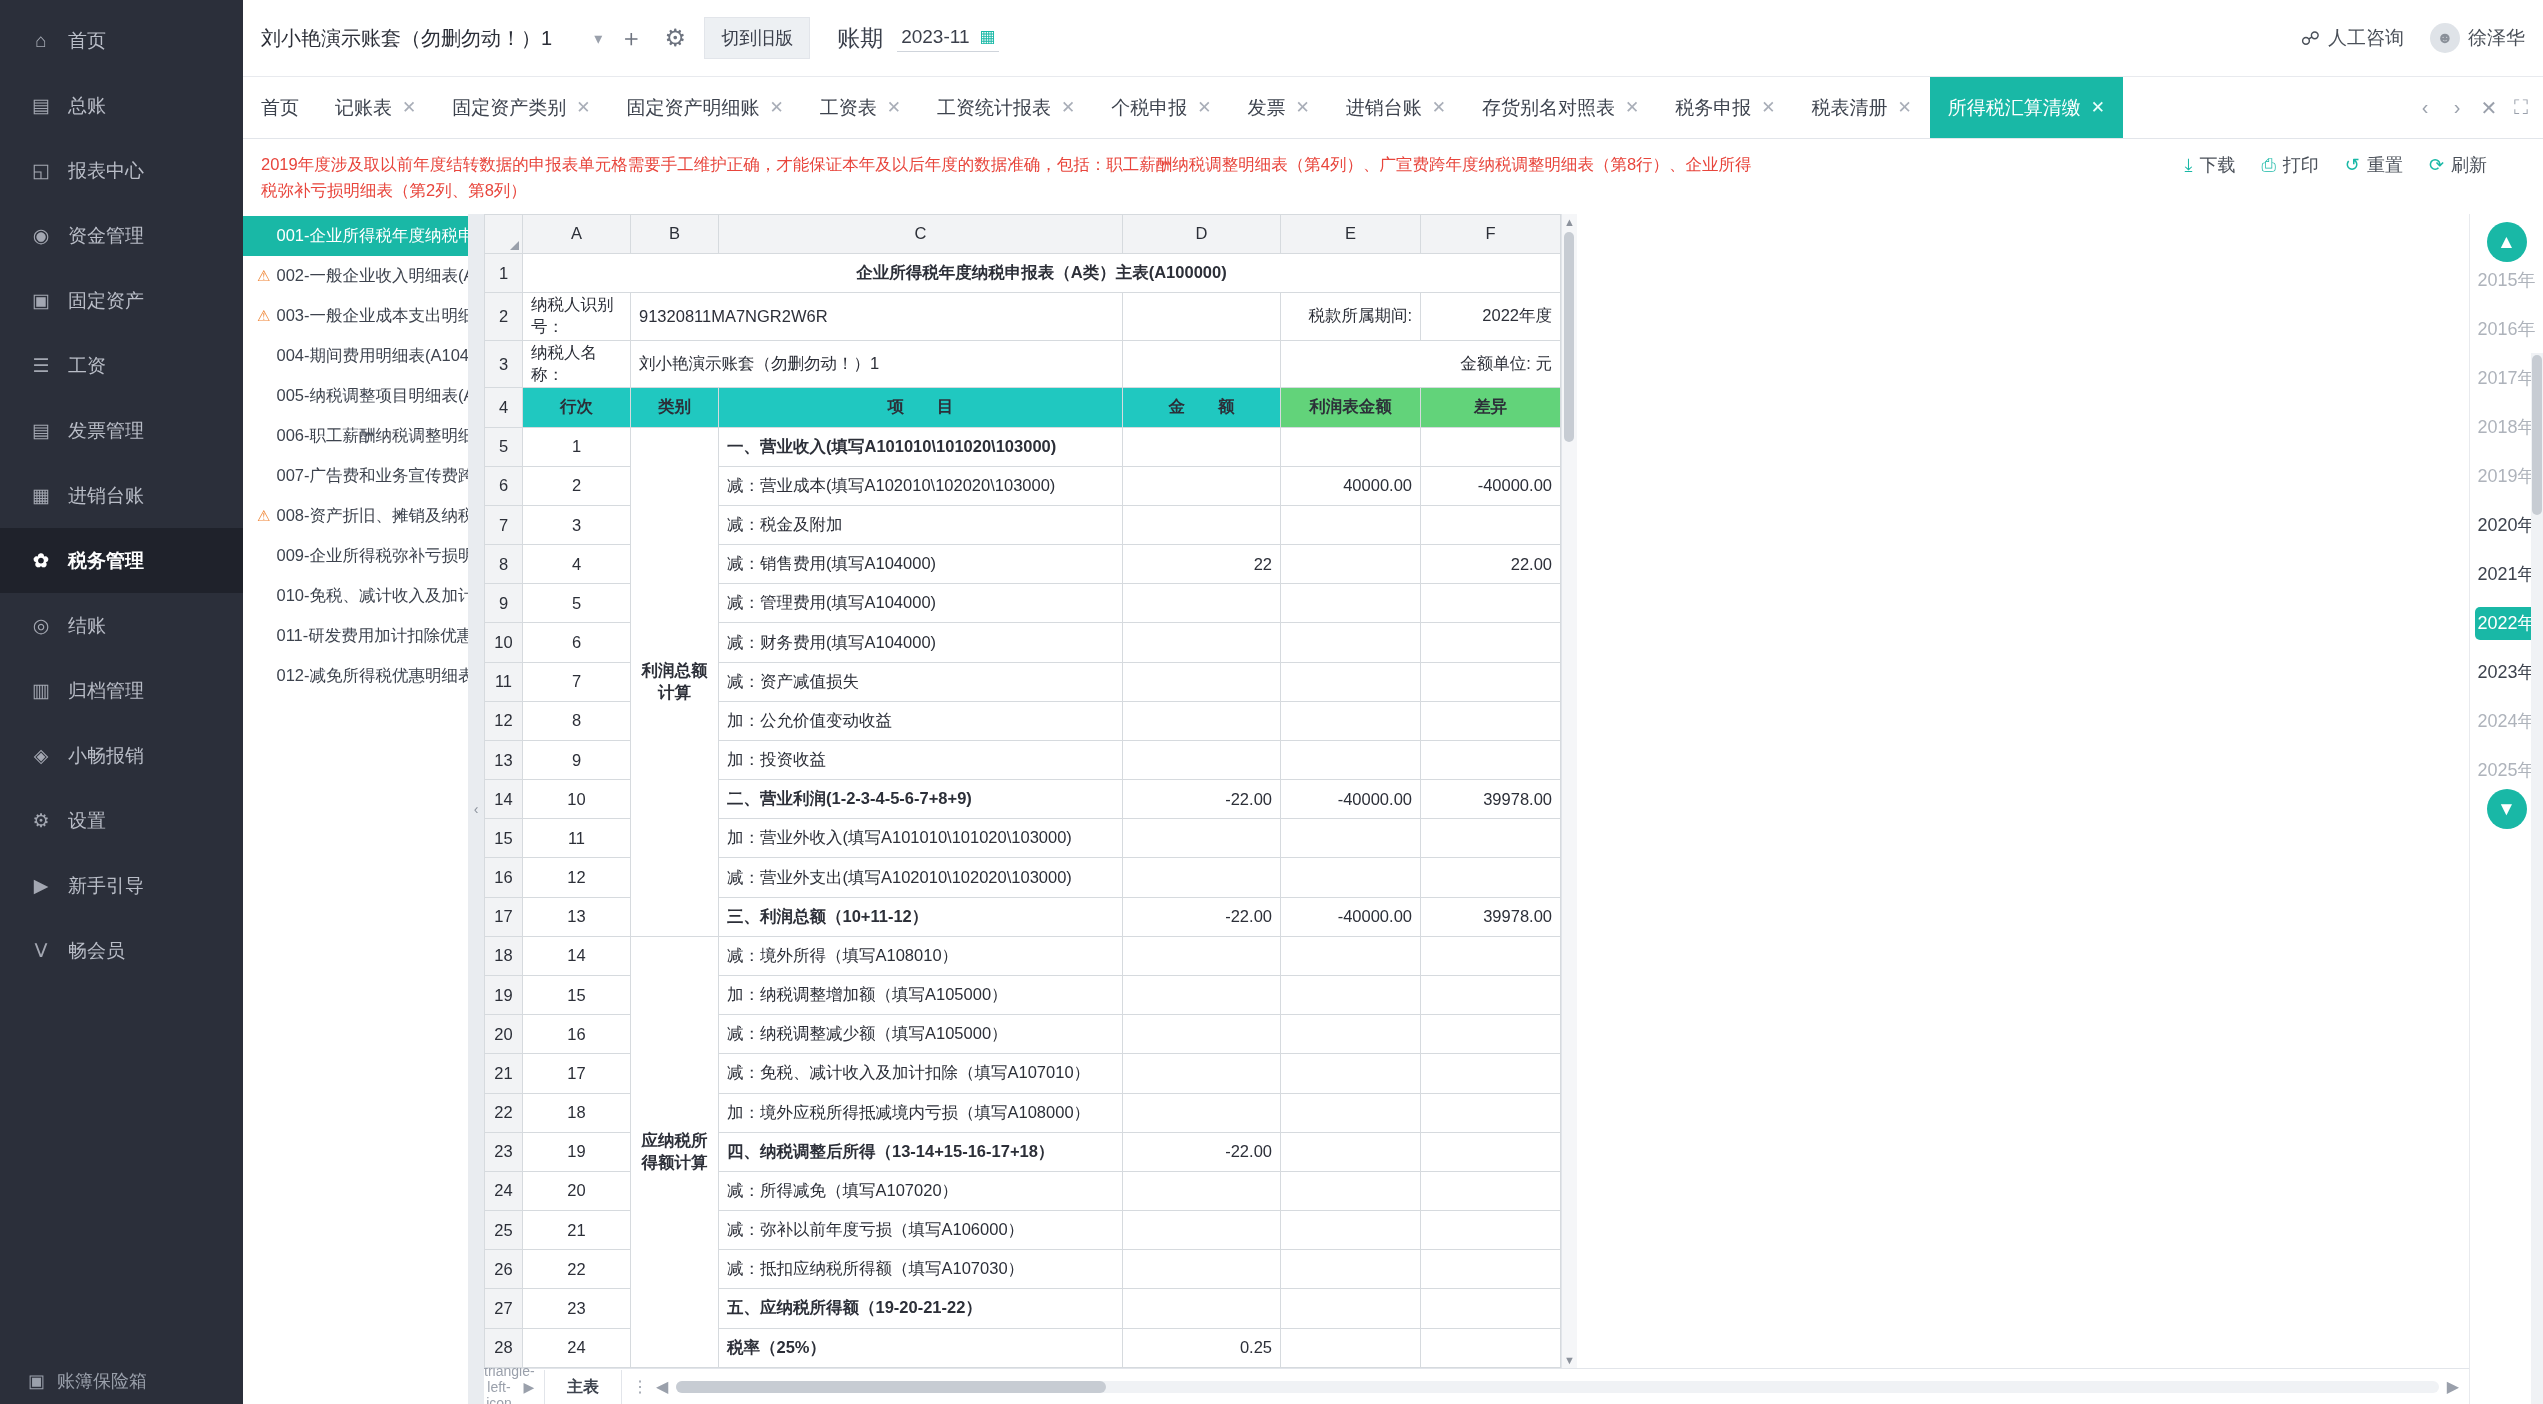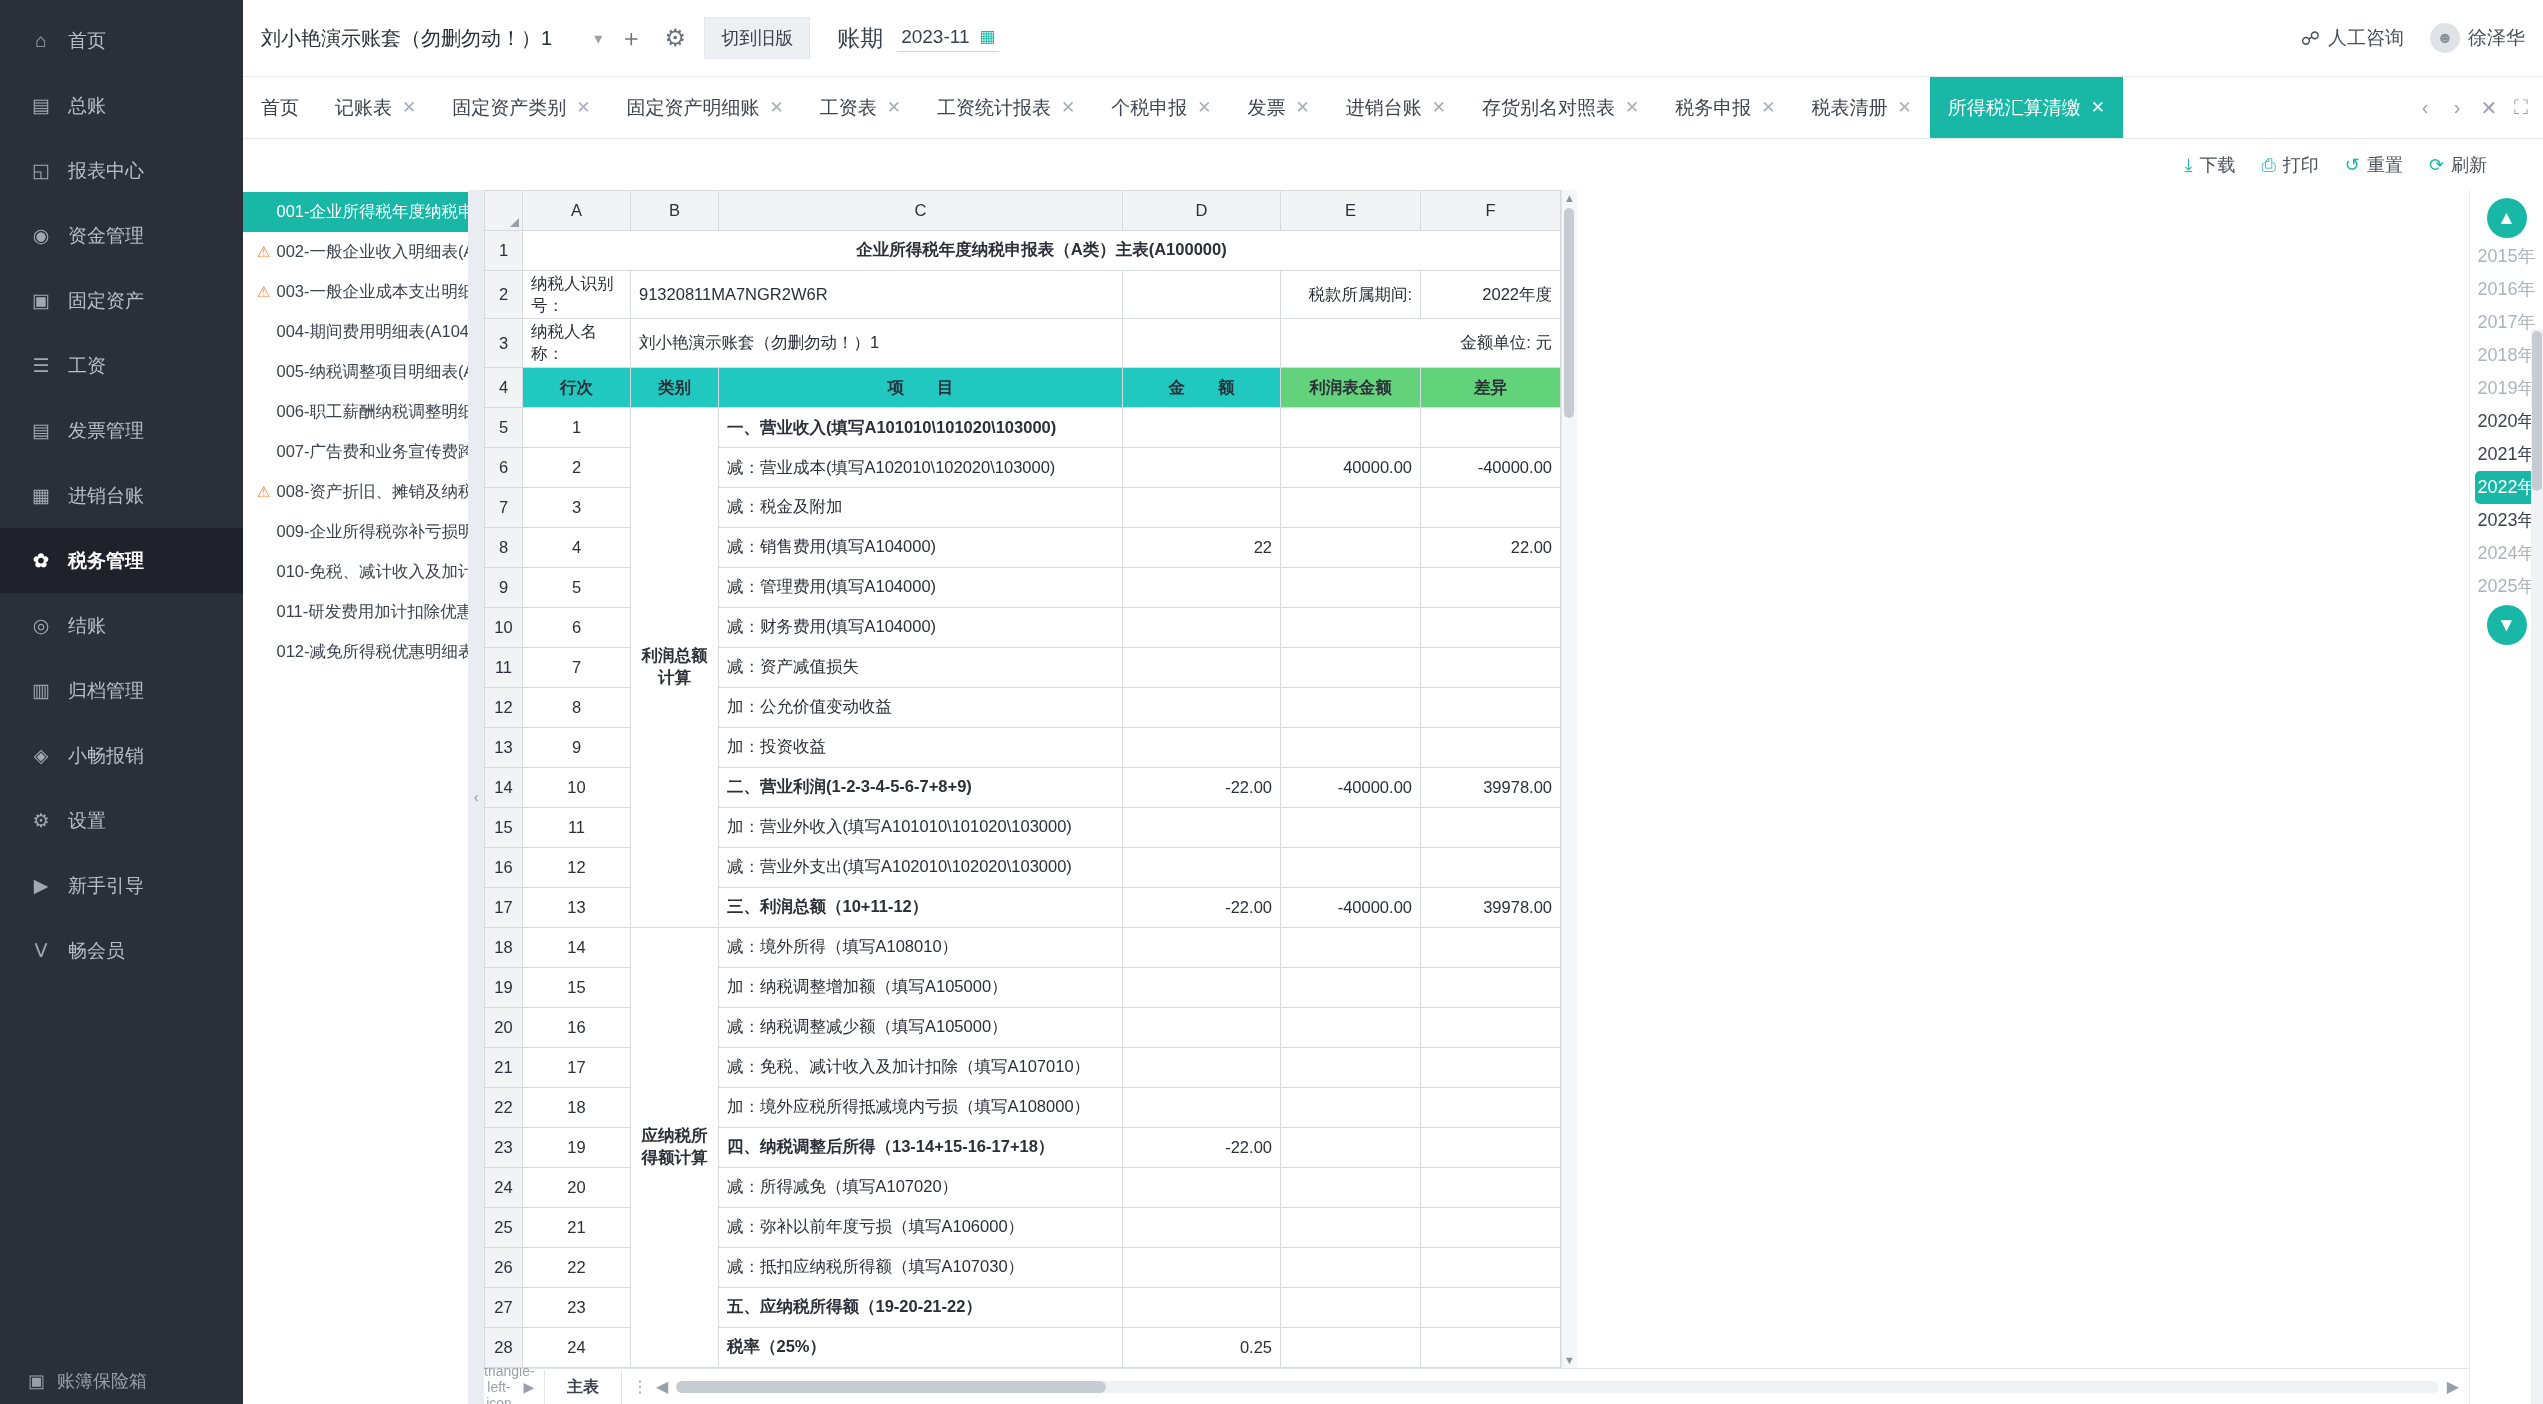--- a/index.html
+++ b/index.html
@@ -337,20 +337,21 @@
         </div>
       <div class="tabbar-ctrl">
         <span class="c">‹</span>
         <span class="c">›</span>
         <span class="c">✕</span>
         <span class="c">⛶</span>
       </div>
     </div>
 
     <div class="notice">
+      <div class="notice-text">2019年度涉及取以前年度结转数据的申报表单元格需要手工维护正确，才能保证本年及以后年度的数据准确，包括：职工薪酬纳税调整明细表（第4列）、广宣费跨年度纳税调整明细表（第8行）、企业所得税弥补亏损明细表（第2列、第8列）</div>
       <div class="notice-actions" id="notice-actions">
           <span class="act">
             <span style="color:#19b8a6">⤓</span>
             <span>下载</span>
           </span>
           <span class="act">
             <span style="color:#19b8a6">⎙</span>
             <span>打印</span>
           </span>
           <span class="act">
@@ -683,21 +684,21 @@
             <div class="htrack">
                 <div class="hthumb"></div>
               </div>
             <span class="dots">▶</span>
           </div>
         </div>
       </div>
 
       <div class="yearrail">
         <div class="yr-btn">▲</div>
-        <div id="years" style="display:flex;flex-direction:column;align-items:center;gap:0;">
+        <div id="years" style="display:flex;flex-direction:column;align-items:center;gap:16px;">
             <div class="yr dim">
               <span>2015年</span>
             </div>
             <div class="yr dim">
               <span>2016年</span>
             </div>
             <div class="yr dim">
               <span>2017年</span>
             </div>
             <div class="yr dim">

